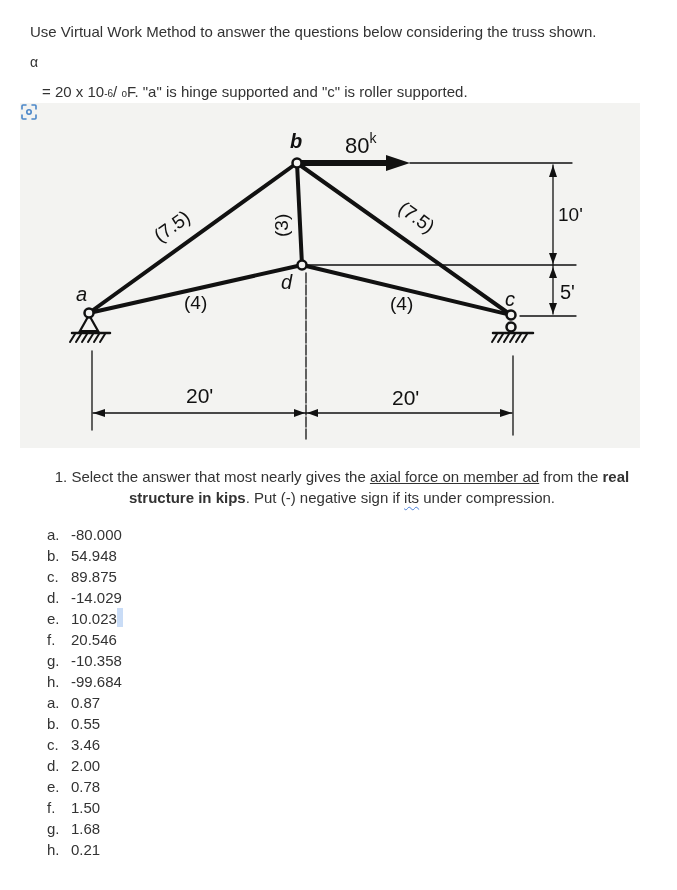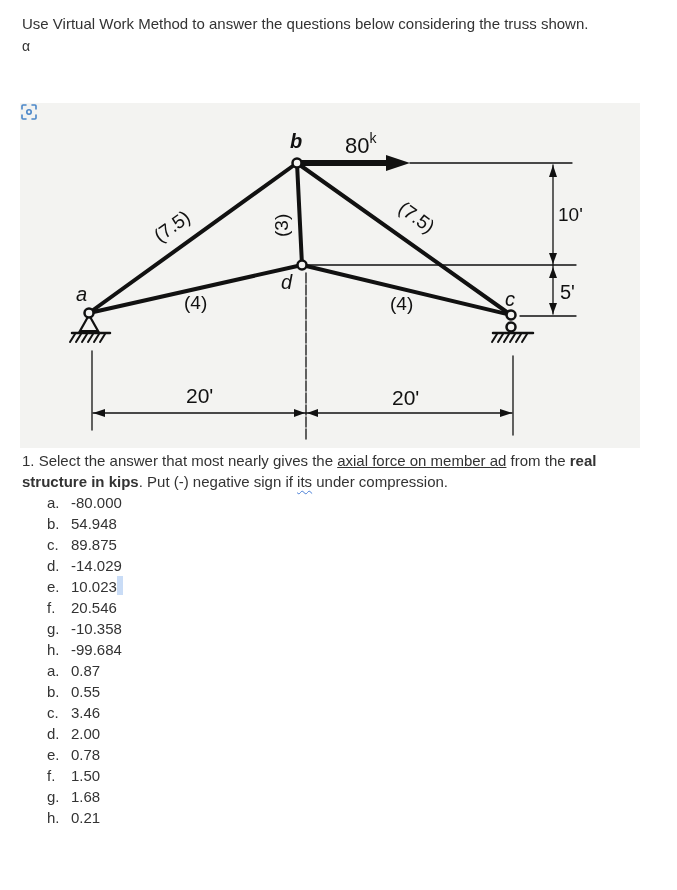--- a/index.html
+++ b/index.html
@@ -1,43 +1,44 @@
 <!DOCTYPE html>
 <html><head>
 <meta charset="utf-8">
 <style>
   html, body { margin: 0; padding: 0; }
   body {
     width: 677px; height: 890px; background: #ffffff; overflow: hidden;
     font-family: "Liberation Sans", sans-serif; color: #333333; position: relative;
   }
   .intro { position: absolute; left: 22px; top: 13px; width: 640px; font-size: 15px; line-height: 22px; }
-  .intro p { margin: 0; }
+  .intro p { margin: 8px; }
   .intro .alpha { font-size: 14px; line-height: 22px; }
   .intro .eq { padding-left: 12px; }
   .sub { font-size: 10px; }
   .figure { position: absolute; left: 20px; top: 103px; width: 620px; height: 345px;
     background: #f3f3f1; }
   .figure svg { position: absolute; left: 0; top: 0; }
   .expand-icon { position: absolute; left: 545px; top: 14px; width: 18px; height: 18px; cursor: pointer; }
   .questions { position: absolute; left: 22px; top: 450px; width: 640px; font-size: 15px; line-height: 21px; }
-  .q { margin: 0; }
+  .q { margin: 16px; text-align: center; }
   .q u { text-decoration: underline; }
   .spell { text-decoration: underline wavy #4a7fd6; text-decoration-thickness: 1px; text-underline-offset: 3px; }
   ol.opts { list-style: none; margin: 0; padding: 0 0 0 25px; }
   ol.opts li { height: 21px; line-height: 21px; display: flex; }
   ol.opts .lt { width: 24px; }
   .caret { display: inline-block; width: 6px; height: 19px; background: #c9dcf6; vertical-align: -4px; }
 </style>
 </head>
 <body>
 
 <div class="intro">
   <p>Use Virtual Work Method to answer the questions below considering the truss shown.</p>
   <p class="alpha">α</p>
+  <p class="eq"><span>= 20 x 10</span><span class="sub">-6</span><span>/ </span><span class="sub">o</span><span>F. "a" is hinge supported and "c" is roller supported.</span></p>
 </div>
 
 <div class="figure">
   <svg width="620" height="345" viewBox="0 0 620 345">
     <g stroke="#111" fill="none" stroke-linecap="round">
 
       <line x1="69" y1="210" x2="277" y2="60" stroke-width="4"></line>
       <line x1="277" y1="60" x2="491" y2="212" stroke-width="4"></line>
       <line x1="277" y1="60" x2="282" y2="162" stroke-width="4"></line>
       <line x1="69" y1="210" x2="282" y2="162" stroke-width="4"></line>

